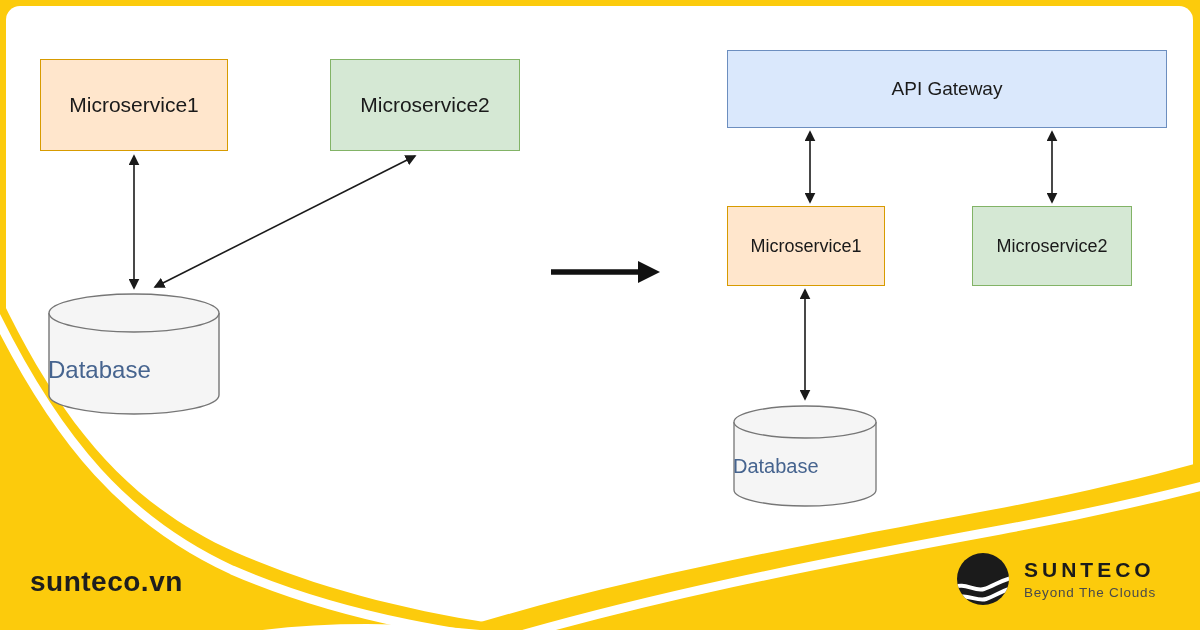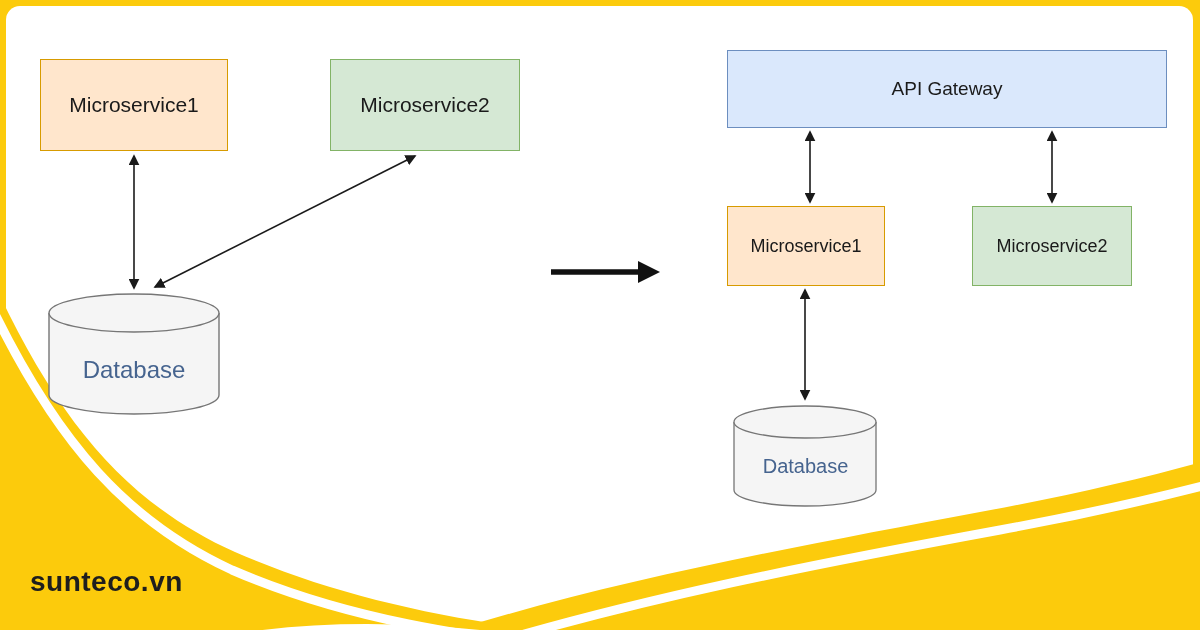--- a/index.html
+++ b/index.html
@@ -31,21 +31,21 @@
   .n-ms1-before { left:40px; top:59px;  width:188px; height:92px; background:#FFE6CC; border:1px solid #D79B00; font-size:21px; }
   .n-ms2-before { left:330px; top:59px; width:190px; height:92px; background:#D5E8D4; border:1px solid #82B366; font-size:21px; }
   .n-api        { left:727px; top:50px; width:440px; height:78px; background:#DAE8FC; border:1px solid #6C8EBF; font-size:19px; }
   .n-ms1-after  { left:727px; top:206px; width:158px; height:80px; background:#FFE6CC; border:1px solid #D79B00; font-size:18px; }
   .n-ms2-after  { left:972px; top:206px; width:160px; height:80px; background:#D5E8D4; border:1px solid #82B366; font-size:18px; }
 
   .cyl { position:absolute; }
   .cyl-before { left:48px;  top:292px; width:172px; height:124px; }
   .cyl-after  { left:733px; top:404px; width:145px; height:104px; }
   .cyl-label {
-    position:absolute; text-align:center; color:#46648F;
+    position:absolute; text-align:left; color:#46648F;
   }
   .cyl-label-before { left:48px; top:356px; width:172px; font-size:24px; }
   .cyl-label-after  { left:733px; top:455px; width:145px; font-size:20px; }
 
   .arrows { position:absolute; inset:0; z-index:5; pointer-events:none; }
 
   
   .footer { position:absolute; inset:0; z-index:6; pointer-events:none;padding-left:10px; }
   .website {
     position:absolute; left:30px; top:566px;
@@ -129,15 +129,33 @@
 
     <g>
       <line x1="551" y1="272" x2="641" y2="272" stroke="#111111" stroke-width="5.5"></line>
       <polygon points="638,261 660,272 638,283" fill="#111111"></polygon>
     </g>
   </svg>
 
   <div class="footer">
     <div class="website">sunteco.vn</div>
 
+    <div class="logo">
+      <svg width="54" height="54" viewBox="0 0 54 54">
+        <defs>
+          <clipPath id="logoClip">
+              <circle cx="27" cy="27" r="26"></circle>
+            </clipPath>
+        </defs>
+        <circle cx="27" cy="27" r="26" fill="#1B1B1B"></circle>
+        <g clip-path="url(#logoClip)">
+          <path d="M -4,36 C 8,29 18,40 28,37 C 38,34 46,27 60,25" fill="none" stroke="#ffffff" stroke-width="4"></path>
+          <path d="M -4,47 C 10,40 20,50 30,47 C 40,44 48,37 60,35" fill="none" stroke="#ffffff" stroke-width="4"></path>
+        </g>
+      </svg>
+      <div class="logo-text">
+        <span class="logo-name">SUNTECO</span>
+        <span class="logo-tagline">Beyond The Clouds</span>
+      </div>
+    </div>
   </div>
 
 </div>
 
 </body></html>

